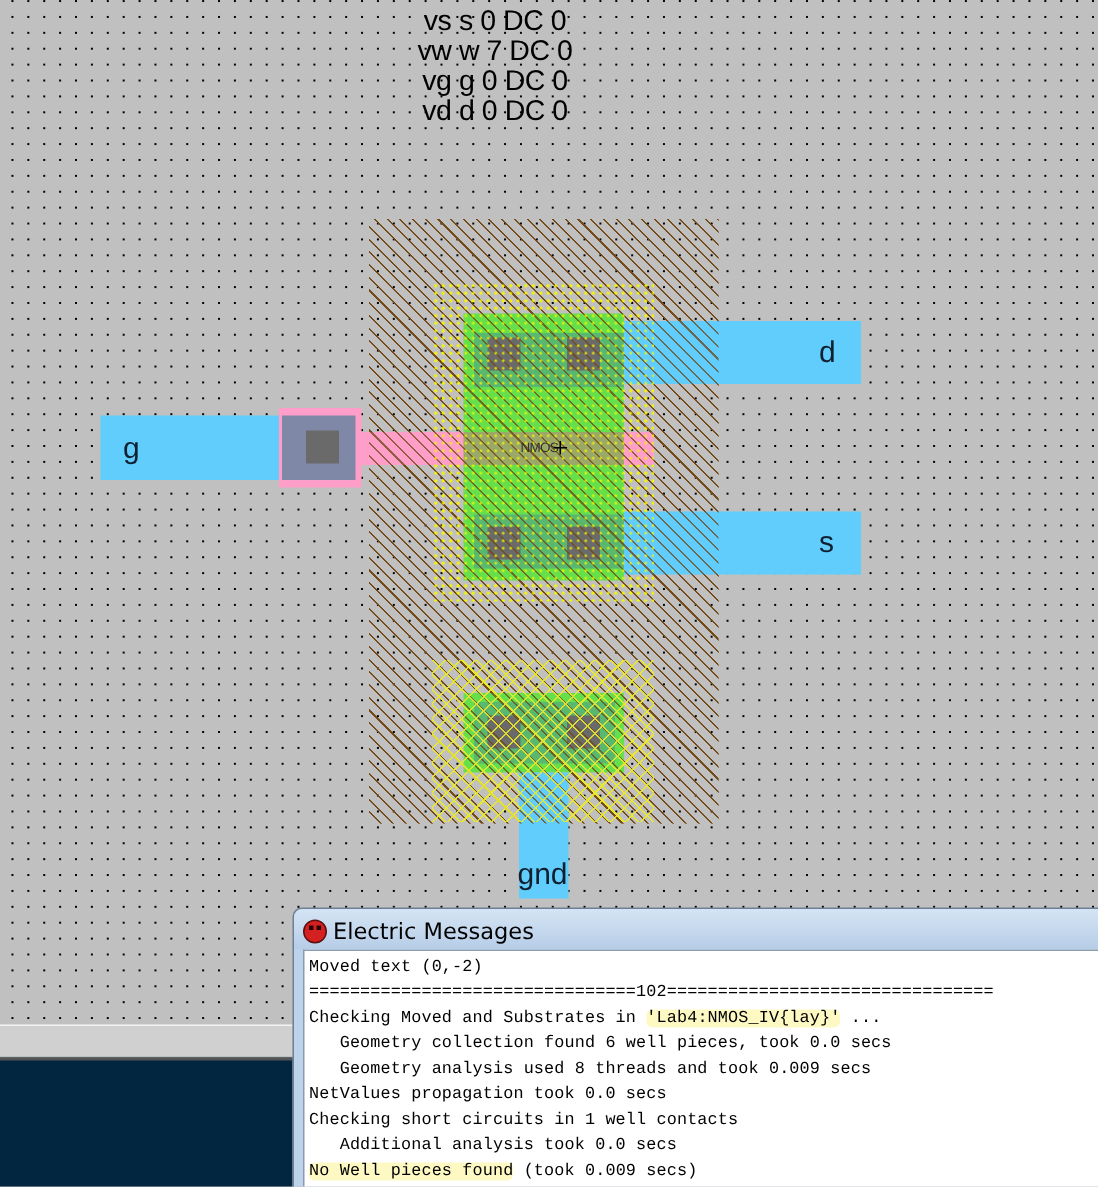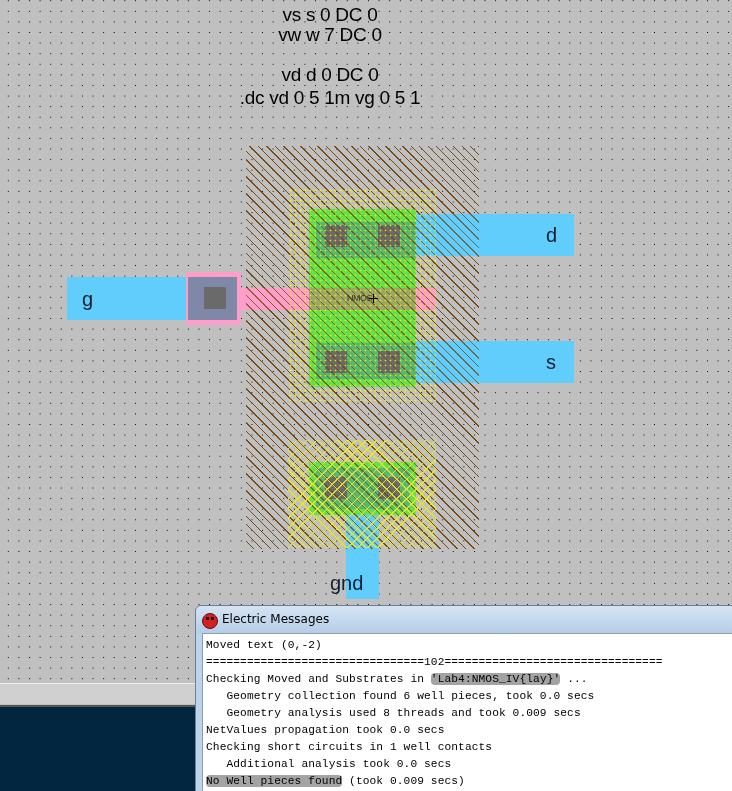--- a/index.html
+++ b/index.html
@@ -29,34 +29,34 @@
 
   #leftpanel { position:absolute; left:0; top:683px; width:195px; height:108px; }
   #leftpanel .strip { position:absolute; left:0; top:0; width:195px; height:20px; background:#d0d0d0; border-top:1px solid #f0f0f0; }
   #leftpanel .dark { position:absolute; left:0; top:22px; width:195px; height:86px; background:#032640; border-top:2px solid #555; }
 
   #msgwin { position:absolute; left:195px; top:605px; width:545px; height:190px; background:#bcd3ea; border:1px solid #6d7f93; border-radius:6px 0 0 0; }
   #msgwin .titlebar { position:absolute; left:0; top:0; right:0; height:27px; background:linear-gradient(#d5e4f4,#b6cde7); border-radius:6px 0 0 0; }
   #msgwin .title-icon { position:absolute; left:6px; top:7px; width:14px; height:14px; border-radius:50%; background:#d42020; border:1px solid #5a1010; }
   #msgwin .title-icon::before, #msgwin .title-icon::after { content:""; position:absolute; top:3px; width:3px; height:3px; background:#2a0000; }
   #msgwin .title-icon::before { left:3px; } #msgwin .title-icon::after { right:3px; }
-  #msgwin .title { position:absolute; left:26px; top:6px; font-size:12px; color:#000; font-family:"DejaVu Sans", sans-serif; }
+  #msgwin .title { position:absolute; left:26px; top:6px; font-size:15px; color:#000; font-family:"DejaVu Sans", sans-serif; }
   #msgwin .content { position:absolute; left:6px; top:27px; right:0; bottom:0; background:#fff; border-left:1px solid #8a9cb0; border-top:1px solid #8a9cb0; padding:3px 0 0 3px; }
   .msg-line { font-family:"Liberation Mono", monospace; font-size:11.2px; line-height:17px; color:#000; white-space:pre; letter-spacing:0.1px; }
-  .hl { background:#a3a3a3; border-radius:4px; }
+  .hl { background:#fef9c3; border-radius:4px; }
 </style>
 </head>
 <body>
 
 <div id="canvas">
 
   <div class="spice" style="top:5px">vs s 0 DC 0</div>
   <div class="spice" style="top:25px">vw w 7 DC 0</div>
+  <div class="spice" style="top:45px">vg g 0 DC 0</div>
   <div class="spice" style="top:65px">vd d 0 DC 0</div>
-  <div class="spice" style="top:88px">.dc vd 0 5 1m vg 0 5 1</div>
 
   <div class="layer pwell" style="left:246px; top:146px; width:233px; height:403px;"></div>
 
   <div class="layer nsel" style="left:288px; top:188px; width:148px; height:213px;"></div>
 
   <div class="layer active" style="left:309px; top:209px; width:107px; height:178px;"></div>
 
   <div class="layer metal" style="left:416px; top:214px; width:158px; height:42px;"></div>
 
   <div class="layer metal" style="left:416px; top:341px; width:158px; height:42px;"></div>
@@ -85,21 +85,21 @@
   <div class="layer contact" style="left:378px; top:477px; width:22px; height:22px;"></div>
   <div class="layer metal" style="left:346px; top:515px; width:33px; height:84px;"></div>
 
   <div class="layer hatch-over" style="left:246px; top:146px; width:233px; height:403px; pointer-events:none;"></div>
   <div class="layer dots-over" style="left:288px; top:188px; width:148px; height:213px; pointer-events:none; opacity:0.8;"></div>
   <div class="layer nselx" style="left:288px; top:440px; width:148px; height:108px; pointer-events:none; opacity:0.9;"></div>
 
   <div class="net-label" style="left:546px; top:224px;">d</div>
   <div class="net-label" style="left:546px; top:351px;">s</div>
   <div class="net-label" style="left:82px; top:288px;">g</div>
-  <div class="net-label" style="left:330px; top:572px;">gnd</div>
+  <div class="net-label" style="left:345px; top:572px;">gnd</div>
   <div class="nmos-label" style="left:347px; top:293px;">NMOS</div>
   <div class="layer" style="left:369px; top:298px; width:9px; height:1px; background:#000;"></div>
   <div class="layer" style="left:373px; top:294px; width:1px; height:9px; background:#000;"></div>
 </div>
 
 <div id="leftpanel">
   <div class="strip"></div>
   <div class="dark"></div>
 </div>
 

